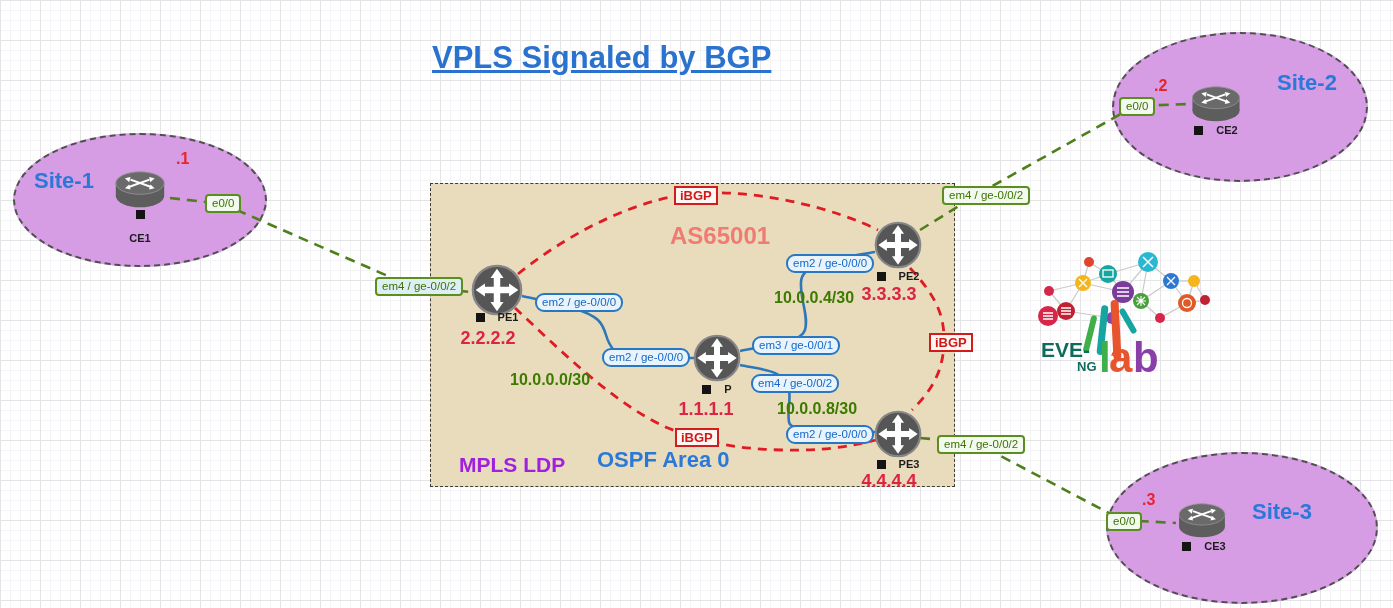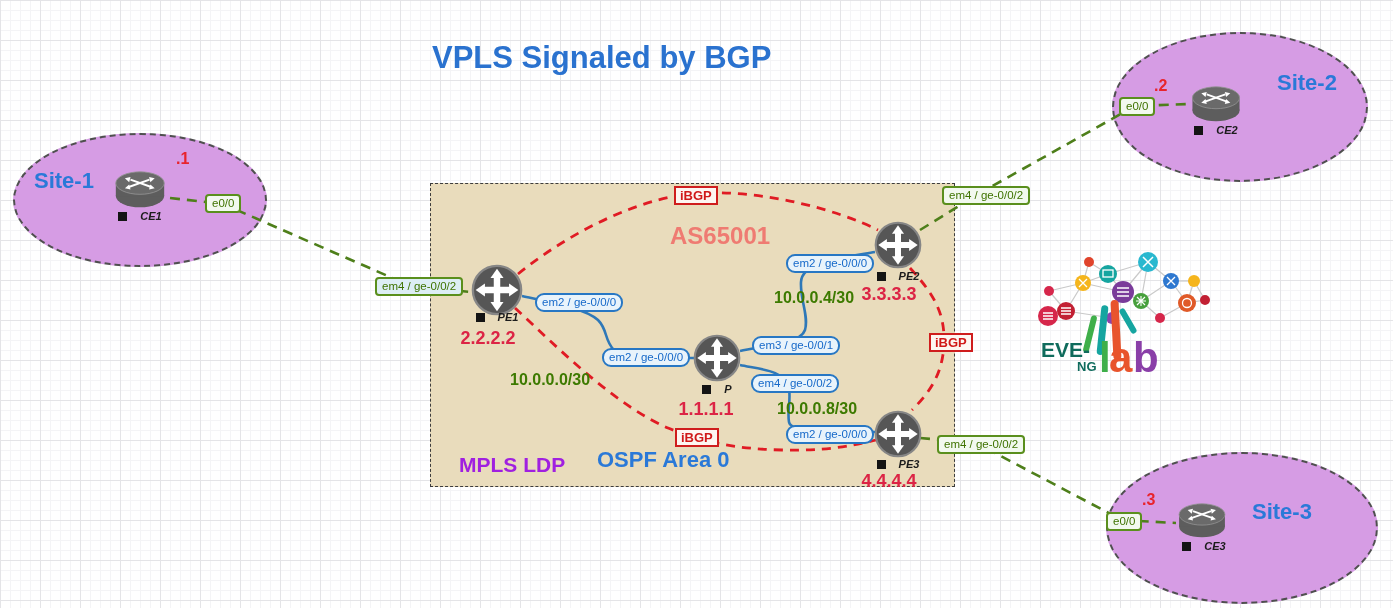--- a/index.html
+++ b/index.html
@@ -8,29 +8,29 @@
     position:relative;width:1393px;height:608px;overflow:hidden;
     background-color:#ffffff;
     background-image:
       linear-gradient(to right,#e4e4e7 1px,transparent 1px),
       linear-gradient(to bottom,#e4e4e7 1px,transparent 1px),
       linear-gradient(to right,#f4f4f6 1px,transparent 1px),
       linear-gradient(to bottom,#f4f4f6 1px,transparent 1px);
     background-size:40px 40px,40px 40px,10px 10px,10px 10px;
   }
   .abs{position:absolute;}
-  .page-title{left:432px;top:40px;font-size:31px;font-weight:bold;color:#2a72cf;white-space:nowrap;}
+  .page-title{left:432px;top:40px;font-size:31px;font-weight:bold;color:#2a72cf;white-space:nowrap;text-decoration:underline;}
   .site-ellipse{border-radius:50%;background:#d69ce4;border:2px dashed #4f4f4f;z-index:1;}
   .core-box{left:430px;top:183px;width:523px;height:302px;background:#e9dcbc;border:1.6px dashed #3c3c3c;z-index:1;}
   .links-layer{left:0;top:0;z-index:2;pointer-events:none;}
   .site-name{font-size:22px;font-weight:bold;color:#2a79d8;z-index:3;white-space:nowrap;}
   .suffix{font-size:16px;font-weight:bold;color:#e8242c;z-index:3;}
   .router{z-index:3;}
   .node-label{z-index:3;display:flex;align-items:center;gap:13px;justify-content:center;width:80px;
-    font-size:11px;font-weight:bold;color:#1c1c1c;white-space:nowrap;font-style:italic;}
+    font-size:11px;font-weight:bold;color:#1c1c1c;white-space:nowrap;}
   .sq{display:inline-block;width:9px;height:9px;background:#141414;}
   .loopback{z-index:3;width:92px;text-align:center;font-size:18px;font-weight:bold;color:#dc2445;white-space:nowrap;}
   .subnet{z-index:3;font-size:16px;font-weight:bold;color:#3d7a00;white-space:nowrap;}
   .pill{z-index:4;white-space:nowrap;line-height:1.15;}
   .pill-green{font-size:11.5px;color:#3f7300;background:#f2f9ef;border:2px solid #5a8f1d;border-radius:4px;padding:1px 5px;}
   .pill-green.tint{background:#ddeef5;}
   .pill-blue{font-size:11.5px;color:#1669c9;background:#e8f3fb;border:2px solid #2777c4;border-radius:9px;padding:1px 5px;}
   .ibgp{z-index:4;font-size:13px;font-weight:bold;color:#d01818;background:#fdf6f2;border:2px solid #cf1d1d;padding:0 4px;white-space:nowrap;}
   .as-label{z-index:3;font-size:24px;font-weight:bold;color:#ef7b72;white-space:nowrap;}
   .mpls-label{z-index:3;font-size:21px;font-weight:bold;color:#a020e0;white-space:nowrap;}
@@ -93,21 +93,21 @@
     <path d="M518,274 C575,228 645,196 700,193 C765,190 838,210 878,230" fill="none" stroke="#e01b24" stroke-width="2.8" stroke-dasharray="9 7"></path>
     <path d="M515,308 C560,350 615,405 668,428 C706,444 742,449 782,450 C822,451 848,447 876,440" fill="none" stroke="#e01b24" stroke-width="2.8" stroke-dasharray="9 7"></path>
     <path d="M910,268 C930,290 943,308 944,336 C945,372 930,392 912,410" fill="none" stroke="#e01b24" stroke-width="2.8" stroke-dasharray="9 7"></path>
   </svg>
 
   <div class="abs site-name" style="left:34px;top:168px;">Site-1</div>
   <div class="abs suffix" style="left:176px;top:150px;">.1</div>
   <svg class="abs router" style="left:113px;top:171px;" width="54" height="38">
       <use href="#crouter"></use>
     </svg>
-  <div class="abs node-label" style="left:100px;top:210px;">
+  <div class="abs node-label" style="left:100px;top:210px;flex-direction:column;">
     <span class="sq"></span>
     <span>CE1</span>
   </div>
   <div class="abs pill pill-green" style="left:205px;top:194px;">e0/0</div>
 
   <div class="abs site-name" style="left:1277px;top:70px;">Site-2</div>
   <div class="abs suffix" style="left:1154px;top:77px;">.2</div>
   <svg class="abs router" style="left:1190px;top:86px;" width="52" height="37">
       <use href="#crouter"></use>
     </svg>

